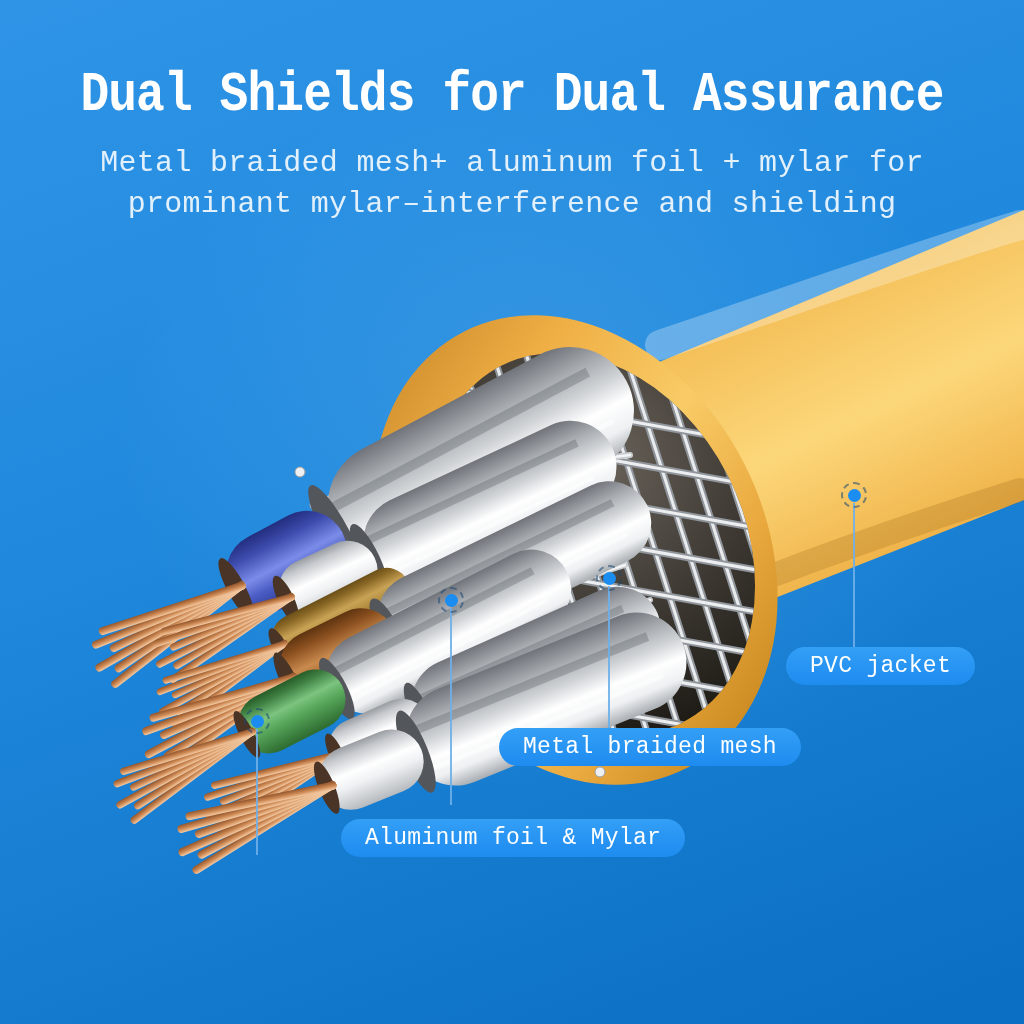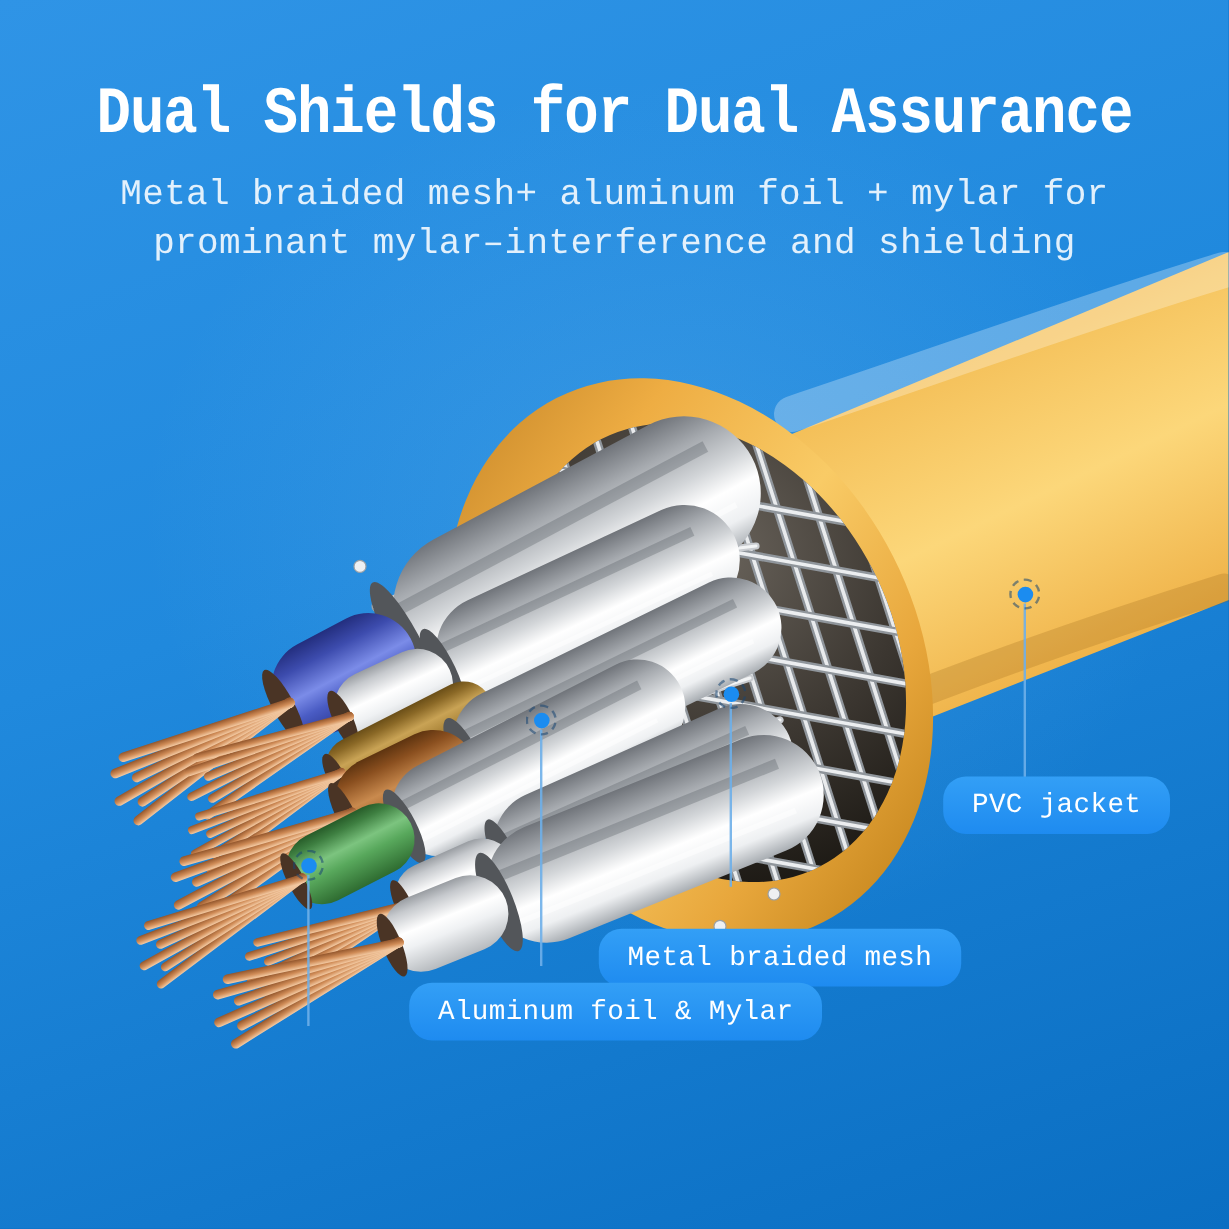--- a/index.html
+++ b/index.html
@@ -19,31 +19,31 @@
   .subtitle{margin:16px 0 0 0;font-size:30px;line-height:41px;font-weight:normal;
     color:rgba(236,246,253,.95);letter-spacing:.3px;}
   
   svg.cable{position:absolute;left:0;top:0;}
   
   .callout-line{position:absolute;width:2px;background:rgba(110,175,233,.9);}
   .callout-dot{position:absolute;width:26px;height:26px;margin:-13px 0 0 -13px;
     border:2px dashed rgba(25,70,115,.55);border-radius:50%;box-sizing:border-box;}
   .callout-dot::after{content:"";position:absolute;left:50%;top:50%;width:13px;height:13px;
     margin:-6.5px 0 0 -6.5px;border-radius:50%;background:#1b8cf0;}
-  .callout-pill{position:absolute;height:48px;padding:0 24px;border-radius:19px;
+  .callout-pill{position:absolute;height:38px;padding:0 24px;border-radius:19px;
     display:flex;align-items:center;justify-content:center;white-space:nowrap;
     background:linear-gradient(180deg,#339ff6 0%,#1e8bf0 100%);
     color:#ffffff;font-size:23px;letter-spacing:.3px;}
   
   .line-pvc{left:853px;top:503px;height:146px;}
   .dot-pvc{left:854px;top:495px;}
   .pill-pvc{left:786px;top:647px;}
   .line-mesh{left:608px;top:586px;height:153px;}
   .dot-mesh{left:609px;top:578px;}
-  .pill-mesh{left:499px;top:774px;}
+  .pill-mesh{left:499px;top:728px;}
   .line-foil{left:450px;top:608px;height:197px;}
   .dot-foil{left:451px;top:600px;}
   .pill-foil{left:341px;top:803px;margin-top:16px;}
   .line-copper{left:256px;top:729px;height:126px;}
   .dot-copper{left:257px;top:721px;}
   .pill-copper{left:149px;top:853px;}
 </style>
 </head>
 <body>
 

